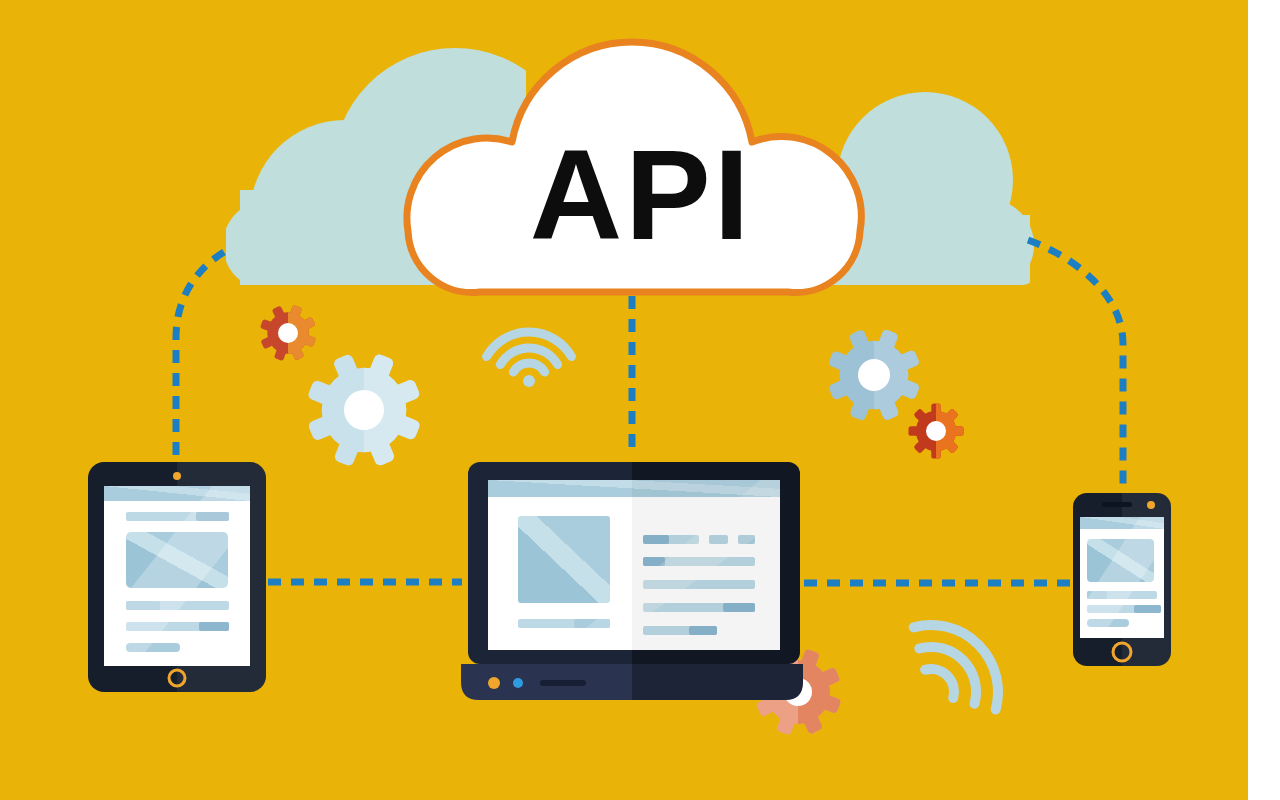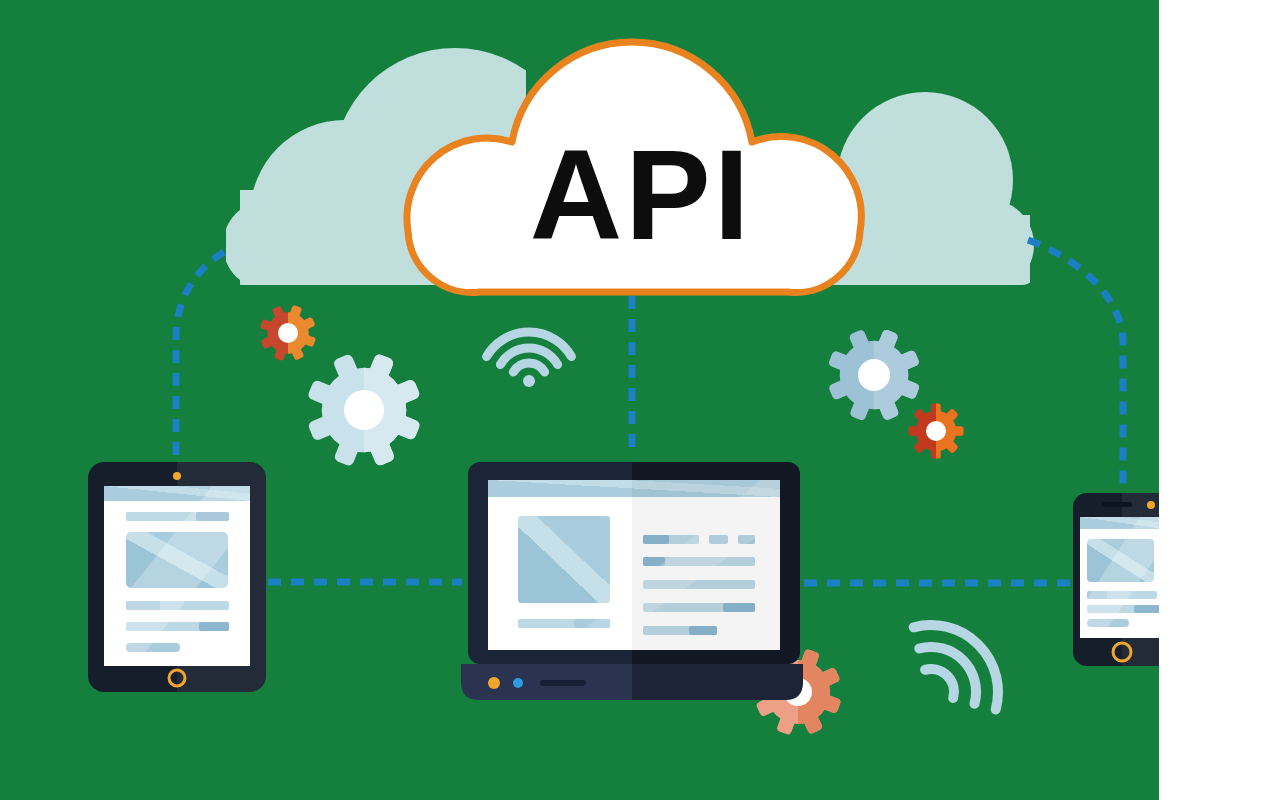--- a/index.html
+++ b/index.html
@@ -1,17 +1,17 @@
 <!DOCTYPE html>
 <html><head>
 <meta charset="utf-8">
 <style>
   html,body{margin:0;padding:0;background:#ffffff;}
   .stage{
-    position:relative;width:1159px;height:800px;background:#15803d;overflow:hidden;
+    position:relative;width:1248px;height:800px;background:#eab308;overflow:hidden;
     font-family:"Liberation Sans", sans-serif;
   }
   svg{position:absolute;left:0;top:0;}
   .api-label{
     font-family:"Liberation Sans", sans-serif;
     font-weight:bold;font-size:128px;letter-spacing:3px;fill:#0d0d0d;
   }
   
   .c-light{fill:#BDD9E6;}
   .c-mid{fill:#A9CDDD;}

